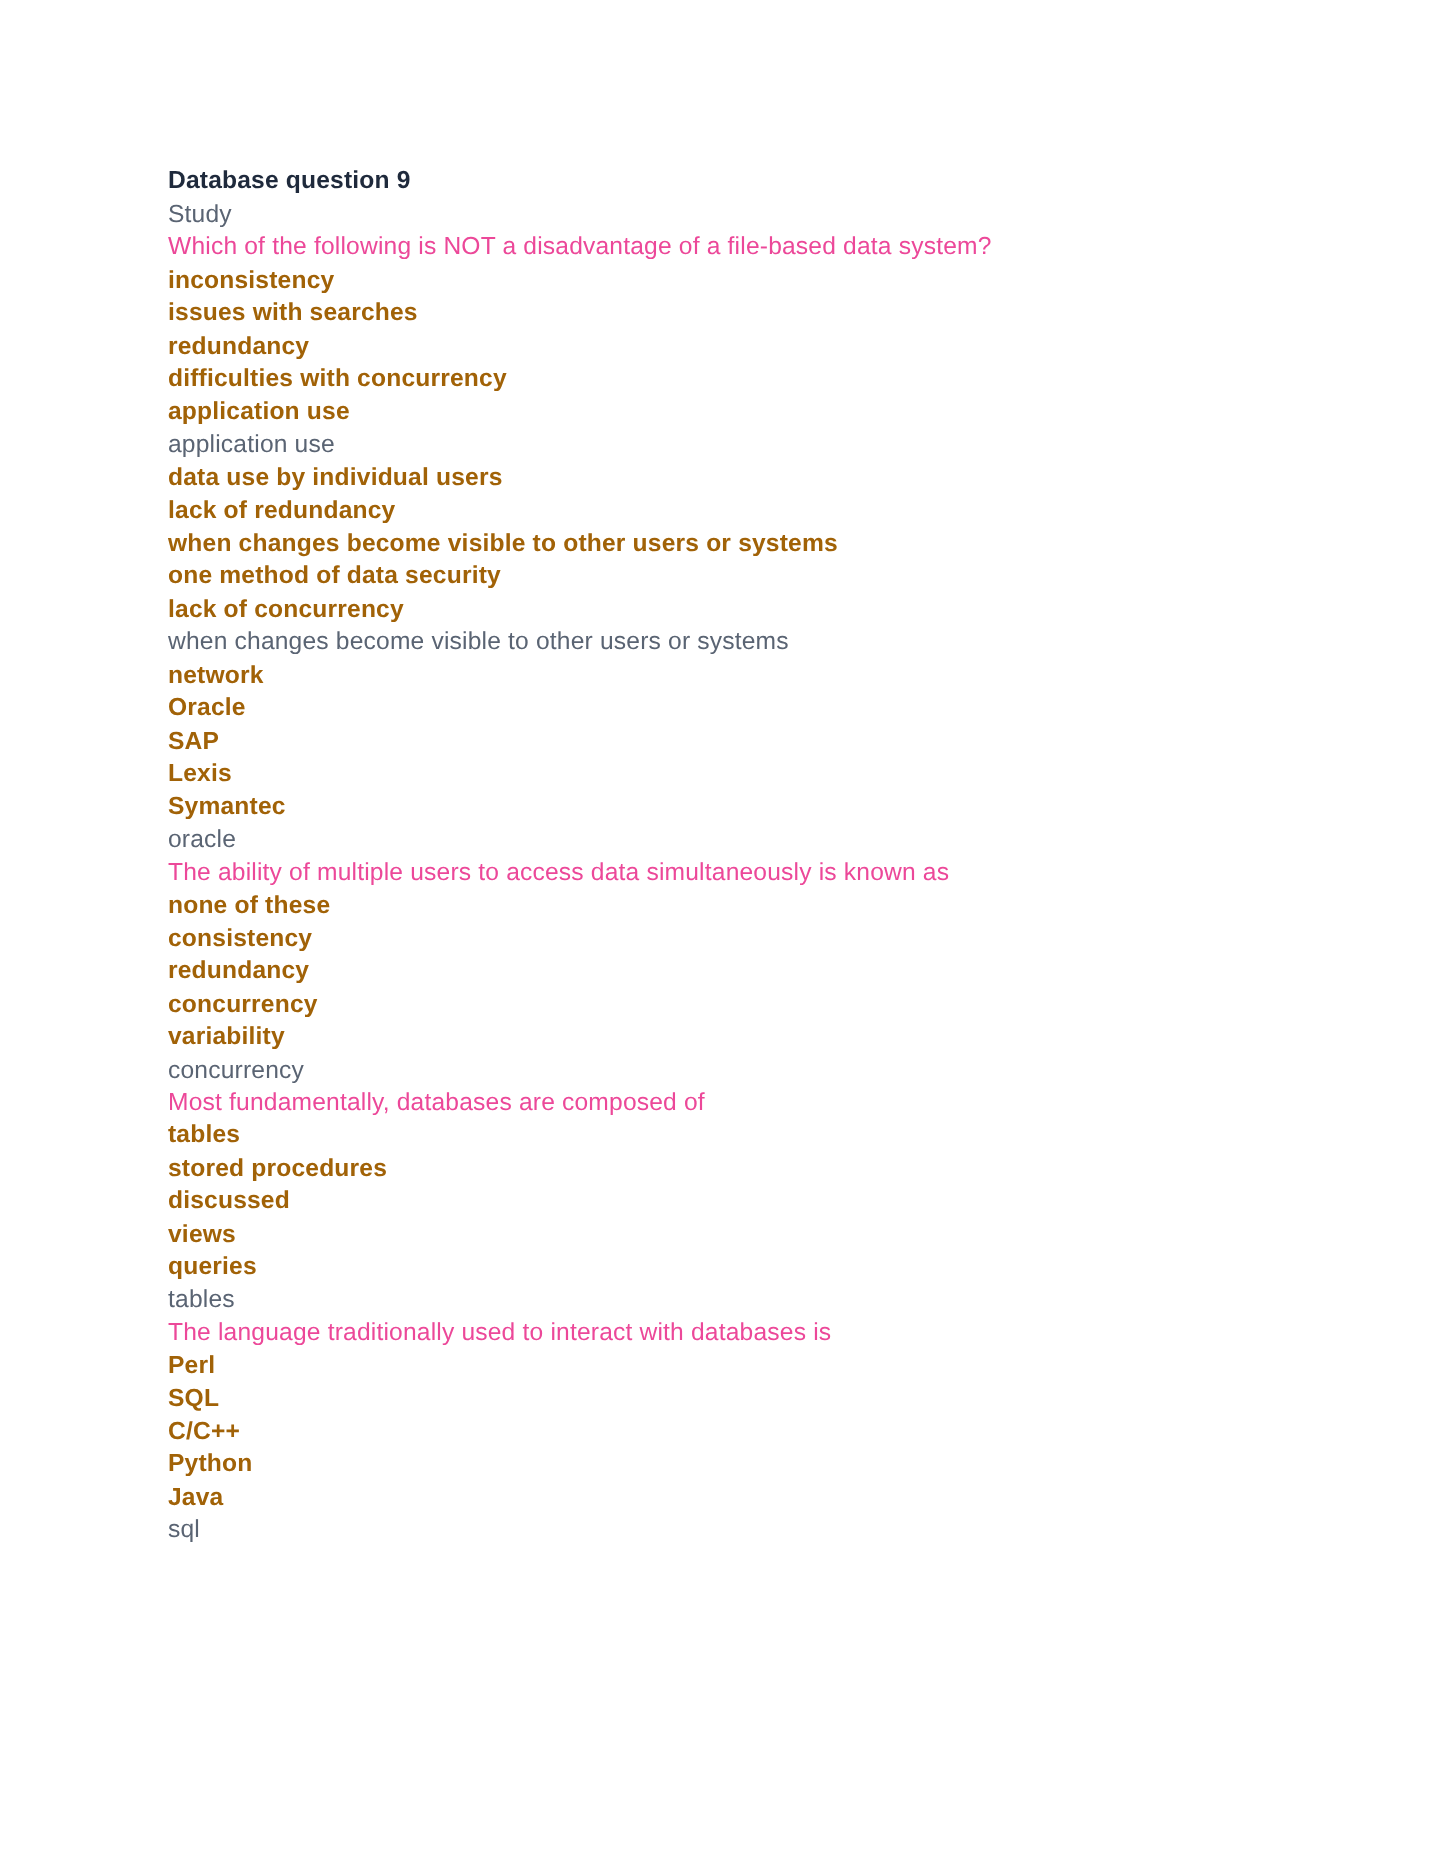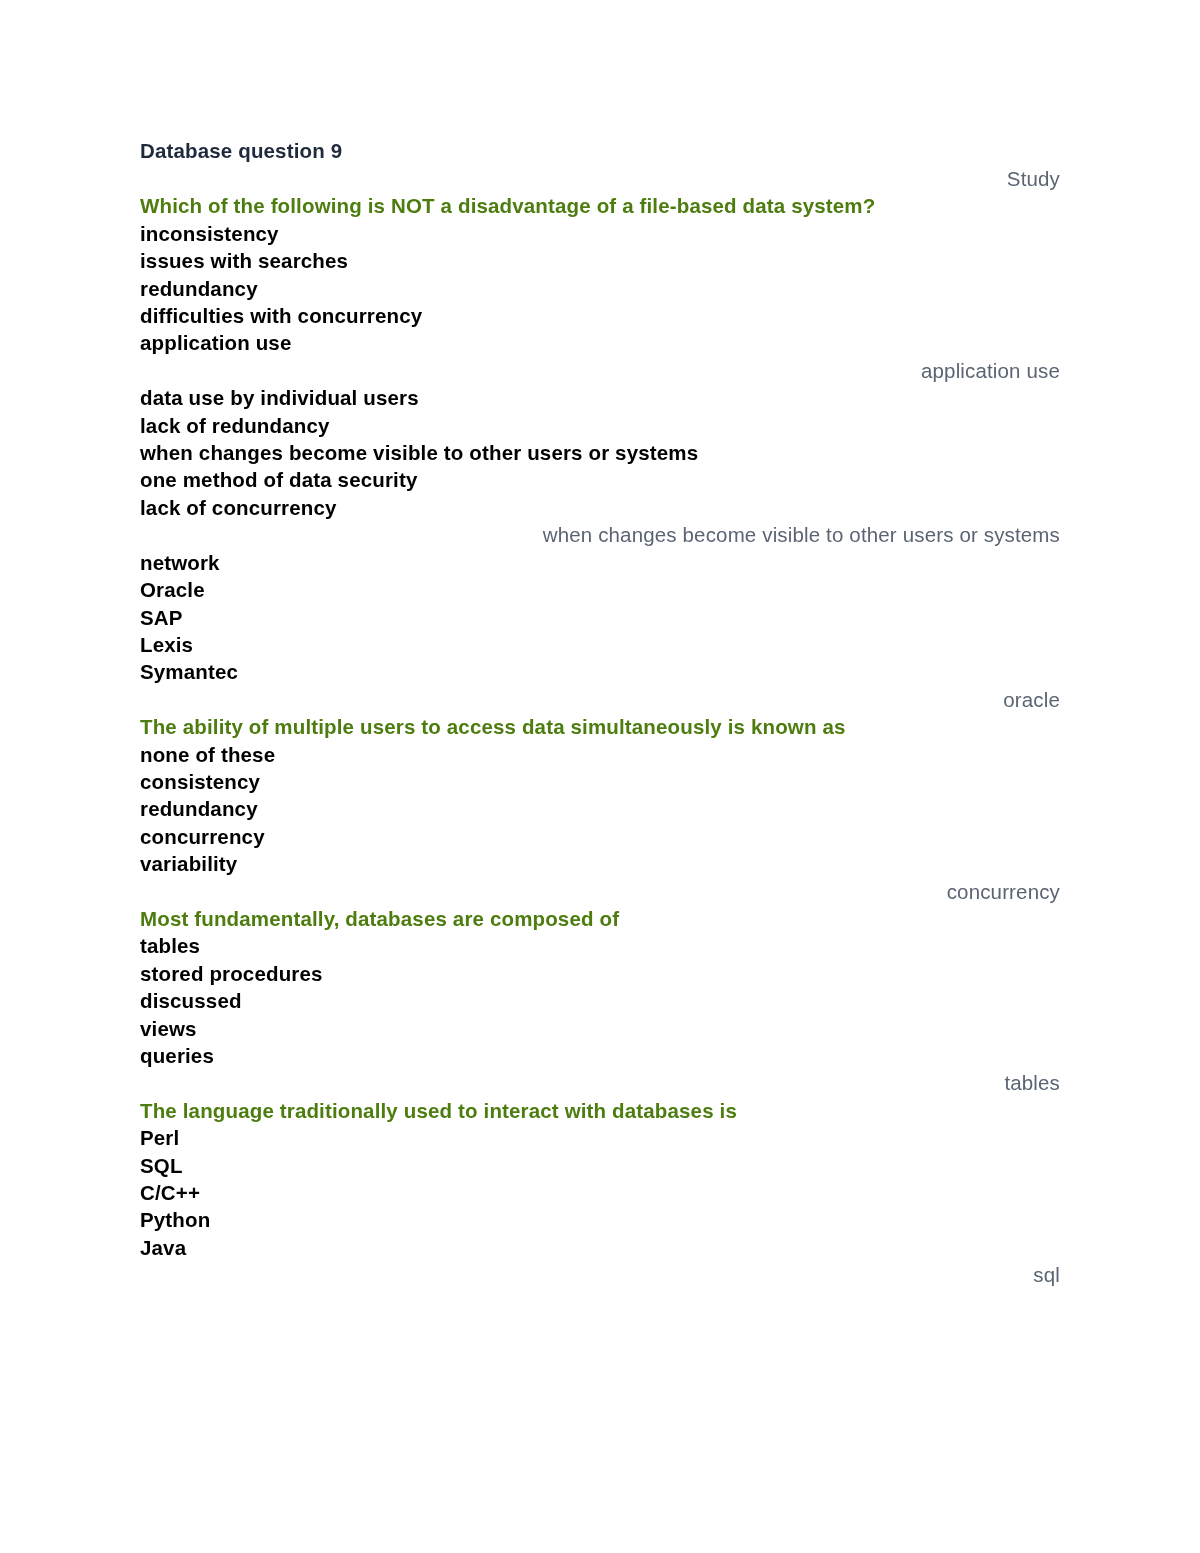--- a/index.html
+++ b/index.html
@@ -22,36 +22,35 @@
     width: 920px;
   }
   .line {
     font-size: 20.5px;
     line-height: 27.4px;
     letter-spacing: 0.15px;
     white-space: pre;
   }
   .bold {
     font-weight: bold;
-    color: #000000;
+    color: #a16207;
   }
   .plain {
     font-weight: normal;
     color: #5a6473;
-    text-align: right;
   }
   .title {
     font-weight: bold;
     color: #1f2a3c;
     font-size: 20.5px;
     line-height: 29px;
   }
   .q-head {
-    font-weight: bold;
-    color: #4d7c0f;
+    font-weight: normal;
+    color: #ec4899;
   }
 </style>
 </head>
 <body>
 
 <div class="page">
   <div class="doc-body">
 
     <div class="line title">Database question 9</div>
     <div class="line plain">Study</div>

